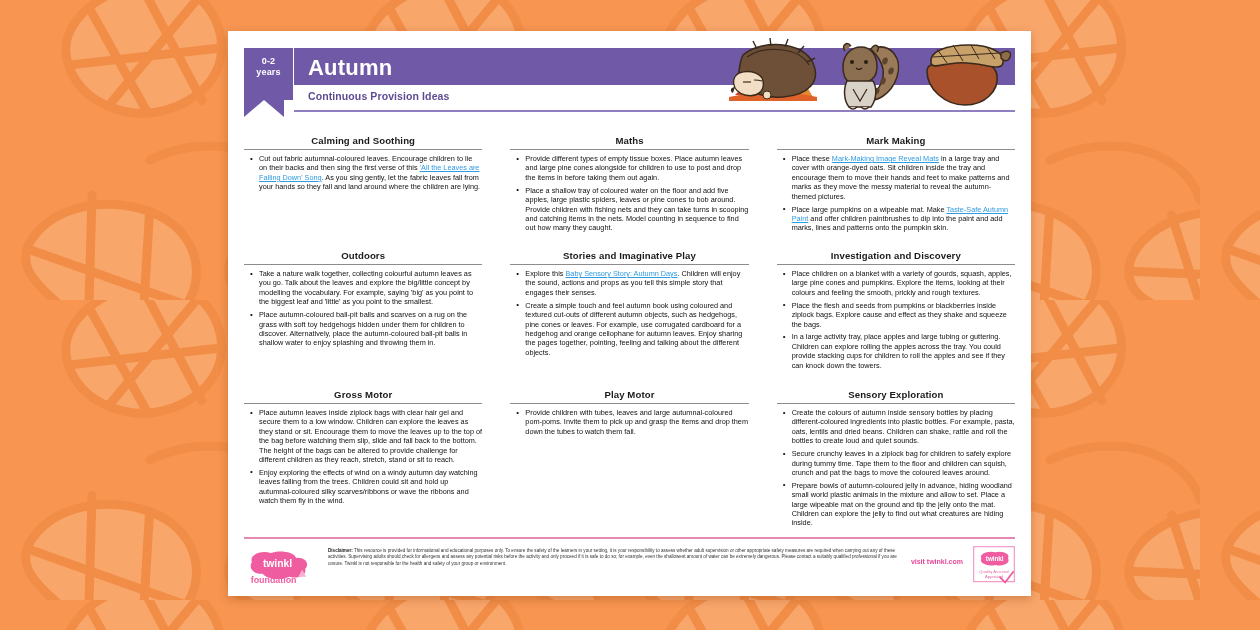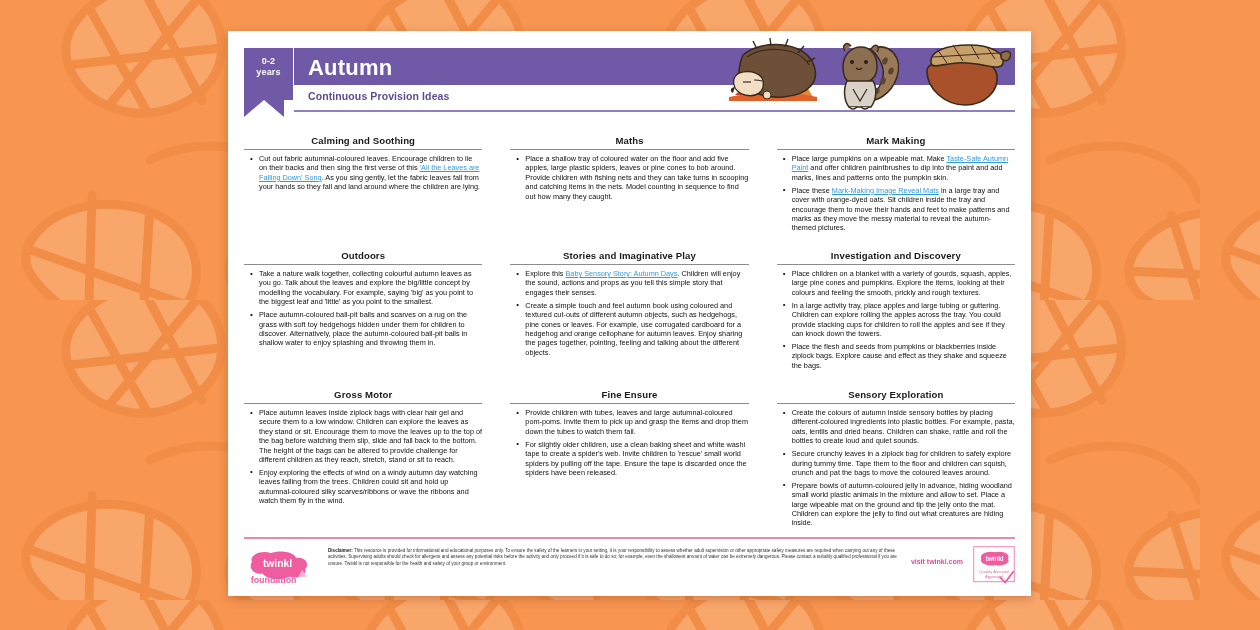--- a/index.html
+++ b/index.html
@@ -315,57 +315,57 @@
             <li>Enjoy exploring the effects of wind on a windy autumn day watching leaves falling from the trees. Children could sit and hold up autumnal-coloured silky scarves/ribbons or wave the ribbons and watch them fly in the wind.</li>
           </ul>
       </div>
     </div>
 
     <div class="col">
       <div class="section row-pad-1">
         <h2>Maths</h2>
         <div class="hr"></div>
         <ul>
+            <li>Provide different types of empty tissue boxes. Place autumn leaves and large pine cones alongside for children to use to post and drop the items in before taking them out again.</li>
             <li>Place a shallow tray of coloured water on the floor and add five apples, large plastic spiders, leaves or pine cones to bob around. Provide children with fishing nets and they can take turns in scooping and catching items in the nets. Model counting in sequence to find out how many they caught.</li>
           </ul>
       </div>
       <div class="section row-pad-2">
         <h2>Stories and Imaginative Play</h2>
         <div class="hr"></div>
         <ul>
             <li>Explore this <span class="lnk">Baby Sensory Story: Autumn Days</span>. Children will enjoy the sound, actions and props as you tell this simple story that engages their senses.</li>
             <li>Create a simple touch and feel autumn book using coloured and textured cut-outs of different autumn objects, such as hedgehogs, pine cones or leaves. For example, use corrugated cardboard for a hedgehog and orange cellophane for autumn leaves. Enjoy sharing the pages together, pointing, feeling and talking about the different objects.</li>
           </ul>
       </div>
       <div class="section row-pad-3">
-        <h2>Fine Ensure</h2>
+        <h2>Play Motor</h2>
         <div class="hr"></div>
         <ul>
             <li>Provide children with tubes, leaves and large autumnal-coloured pom-poms. Invite them to pick up and grasp the items and drop them down the tubes to watch them fall.</li>
-            <li>For slightly older children, use a clean baking sheet and white washi tape to create a spider's web. Invite children to 'rescue' small world spiders by pulling off the tape. Ensure the tape is discarded once the spiders have been released.</li>
           </ul>
       </div>
     </div>
 
     <div class="col">
       <div class="section row-pad-1">
         <h2>Mark Making</h2>
         <div class="hr"></div>
         <ul>
+            <li>Place these <span class="lnk">Mark-Making Image Reveal Mats</span> in a large tray and cover with orange-dyed oats. Sit children inside the tray and encourage them to move their hands and feet to make patterns and marks as they move the messy material to reveal the autumn-themed pictures.</li>
             <li>Place large pumpkins on a wipeable mat. Make <span class="lnk">Taste-Safe Autumn Paint</span> and offer children paintbrushes to dip into the paint and add marks, lines and patterns onto the pumpkin skin.</li>
-            <li>Place these <span class="lnk">Mark-Making Image Reveal Mats</span> in a large tray and cover with orange-dyed oats. Sit children inside the tray and encourage them to move their hands and feet to make patterns and marks as they move the messy material to reveal the autumn-themed pictures.</li>
           </ul>
       </div>
       <div class="section row-pad-2">
         <h2>Investigation and Discovery</h2>
         <div class="hr"></div>
         <ul>
             <li>Place children on a blanket with a variety of gourds, squash, apples, large pine cones and pumpkins. Explore the items, looking at their colours and feeling the smooth, prickly and rough textures.</li>
+            <li>Place the flesh and seeds from pumpkins or blackberries inside ziplock bags. Explore cause and effect as they shake and squeeze the bags.</li>
             <li>In a large activity tray, place apples and large tubing or guttering. Children can explore rolling the apples across the tray. You could provide stacking cups for children to roll the apples and see if they can knock down the towers.</li>
-            <li>Place the flesh and seeds from pumpkins or blackberries inside ziplock bags. Explore cause and effect as they shake and squeeze the bags.</li>
           </ul>
       </div>
       <div class="section row-pad-3">
         <h2>Sensory Exploration</h2>
         <div class="hr"></div>
         <ul>
             <li>Create the colours of autumn inside sensory bottles by placing different-coloured ingredients into plastic bottles. For example, pasta, oats, lentils and dried beans. Children can shake, rattle and roll the bottles to create loud and quiet sounds.</li>
             <li>Secure crunchy leaves in a ziplock bag for children to safely explore during tummy time. Tape them to the floor and children can squish, crunch and pat the bags to move the coloured leaves around.</li>
             <li>Prepare bowls of autumn-coloured jelly in advance, hiding woodland small world plastic animals in the mixture and allow to set. Place a large wipeable mat on the ground and tip the jelly onto the mat. Children can explore the jelly to find out what creatures are hiding inside.</li>
           </ul>

